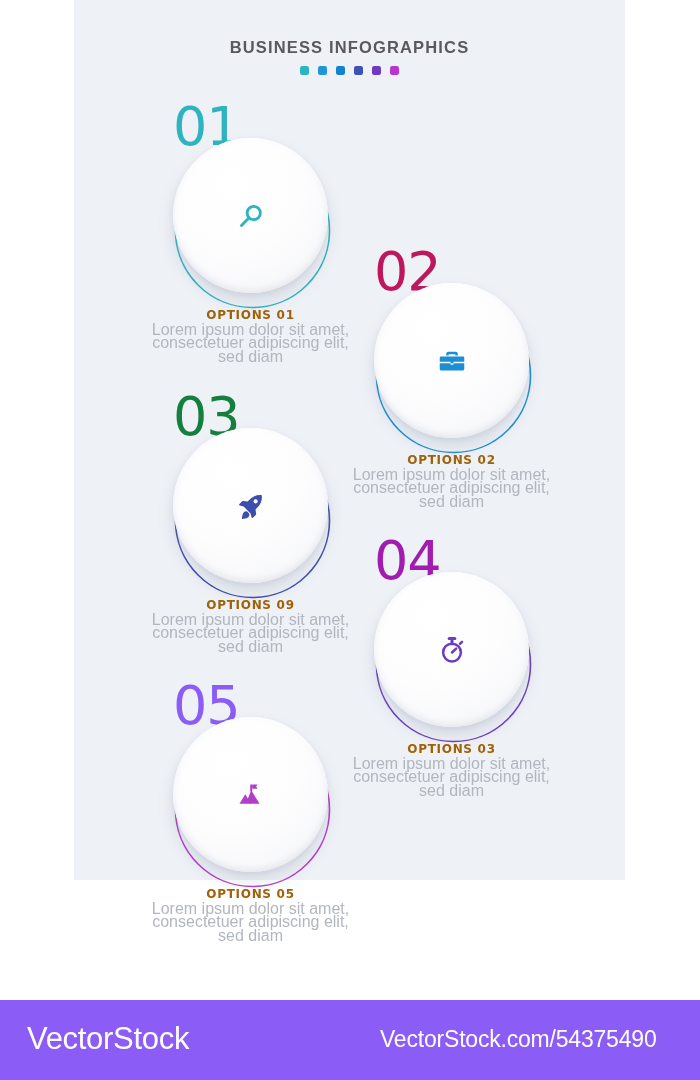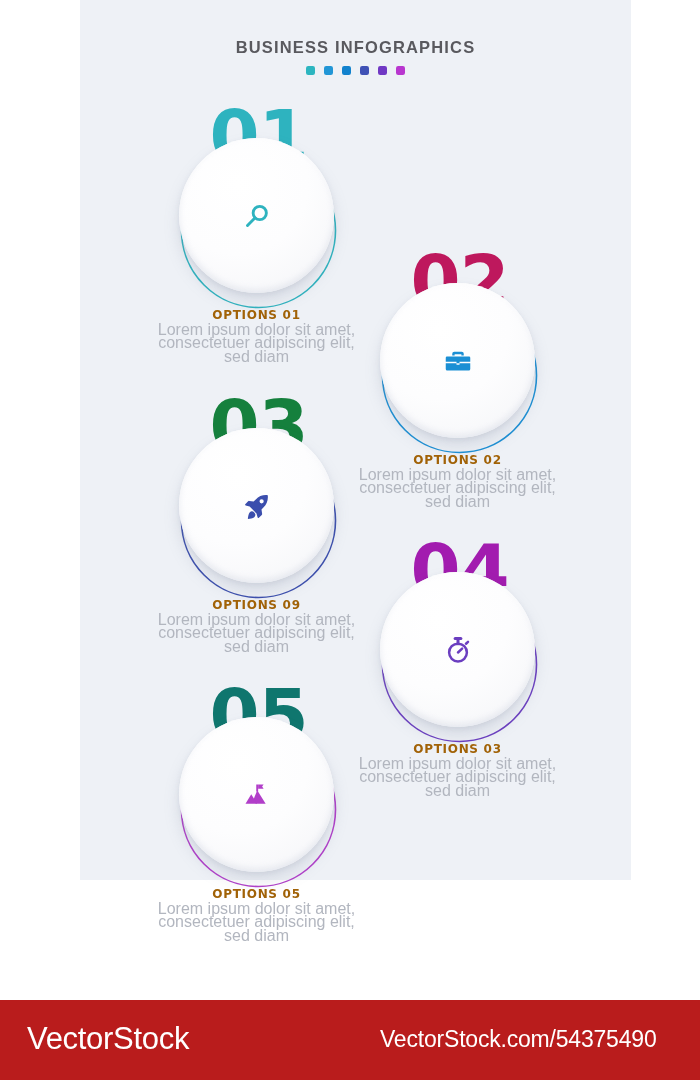--- a/index.html
+++ b/index.html
@@ -7,21 +7,21 @@
   body {
     background:#ffffff;
     font-family:"Liberation Sans", sans-serif;
     position:relative;
     overflow:hidden;
   }
 
   
   #canvas {
     position:absolute;
-    left:80px; top:0;
+    left:74px; top:0;
     width:551px; height:880px;
     background:#eef1f6;
   }
 
   
   #header {
     position:absolute;
     left:0; top:38px;
     width:551px;
     text-align:center;
@@ -43,23 +43,23 @@
     border-radius:2.2px;
   }
 
   
   .node { position:absolute; }
 
   .bignum {
     position:absolute;
     left:0; top:0;
     width:100%;
-    text-align:center;
-    font-size:72px;
-    font-weight:bold;
+    text-align:left;
+    font-size:54px;
+    font-weight:normal;
     letter-spacing:-1px;
     line-height:1;
     font-family:"DejaVu Sans", sans-serif;
     z-index:1;
   }
 
   .arcwrap {
     position:absolute;
     left:1px; top:52px;
     width:157px; height:157px;
@@ -230,21 +230,21 @@
         </svg>
       </span>
     </div>
     <div class="caption" style="top:208px;">
       <div class="cap-title">OPTIONS 03</div>
       <div class="cap-body">Lorem ipsum dolor sit amet, consectetuer adipiscing elit, sed diam</div>
     </div>
   </div>
 
   <div class="node" style="left:99px; top:679px; width:159px; height:275px;">
-    <div class="bignum" style="color: #0f766e;">05</div>
+    <div class="bignum" style="color: #8b5cf6;">05</div>
     <div class="arcwrap">
       <svg viewBox="0 0 157 157">
           <circle cx="78.5" cy="78.5" r="77" fill="none" stroke-width="1.6" stroke="#b13ec9"></circle>
         </svg>
     </div>
     <div class="disc">
       <span>
         <svg width="30" height="30" viewBox="0 0 24 24" fill="#b13ec9">
           <path d="M12.1 5.2v3.1"></path>
           <rect x="11.4" y="3.6" width="1.5" height="5.6"></rect>
@@ -255,16 +255,16 @@
       </span>
     </div>
     <div class="caption" style="top:208px;">
       <div class="cap-title">OPTIONS 05</div>
       <div class="cap-body">Lorem ipsum dolor sit amet, consectetuer adipiscing elit, sed diam</div>
     </div>
   </div>
 
 </div>
 
-<div id="watermark" style="background: #b91c1c;">
+<div id="watermark" style="background: #8b5cf6;">
   <div id="wm-logo">VectorStock</div>
   <div id="wm-url">VectorStock.com/54375490</div>
 </div>
 
 </body></html>

